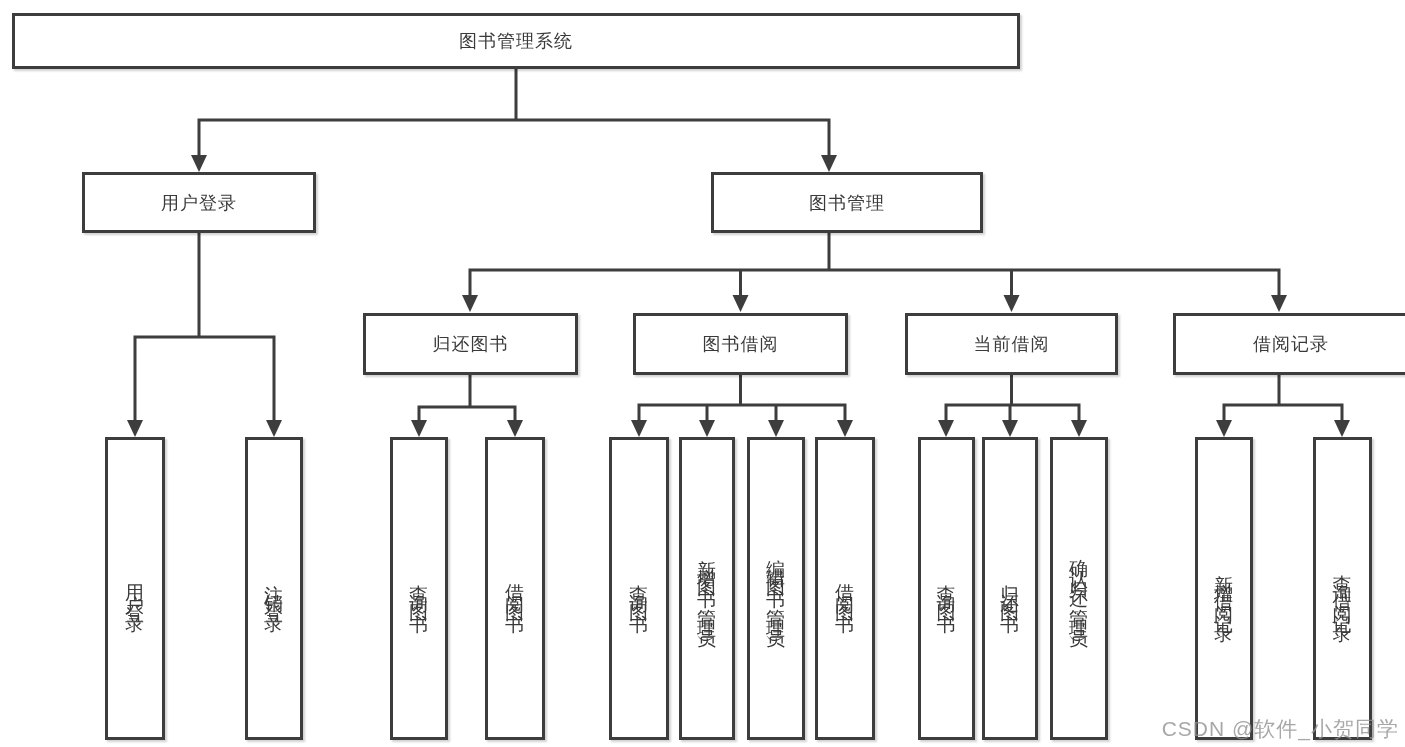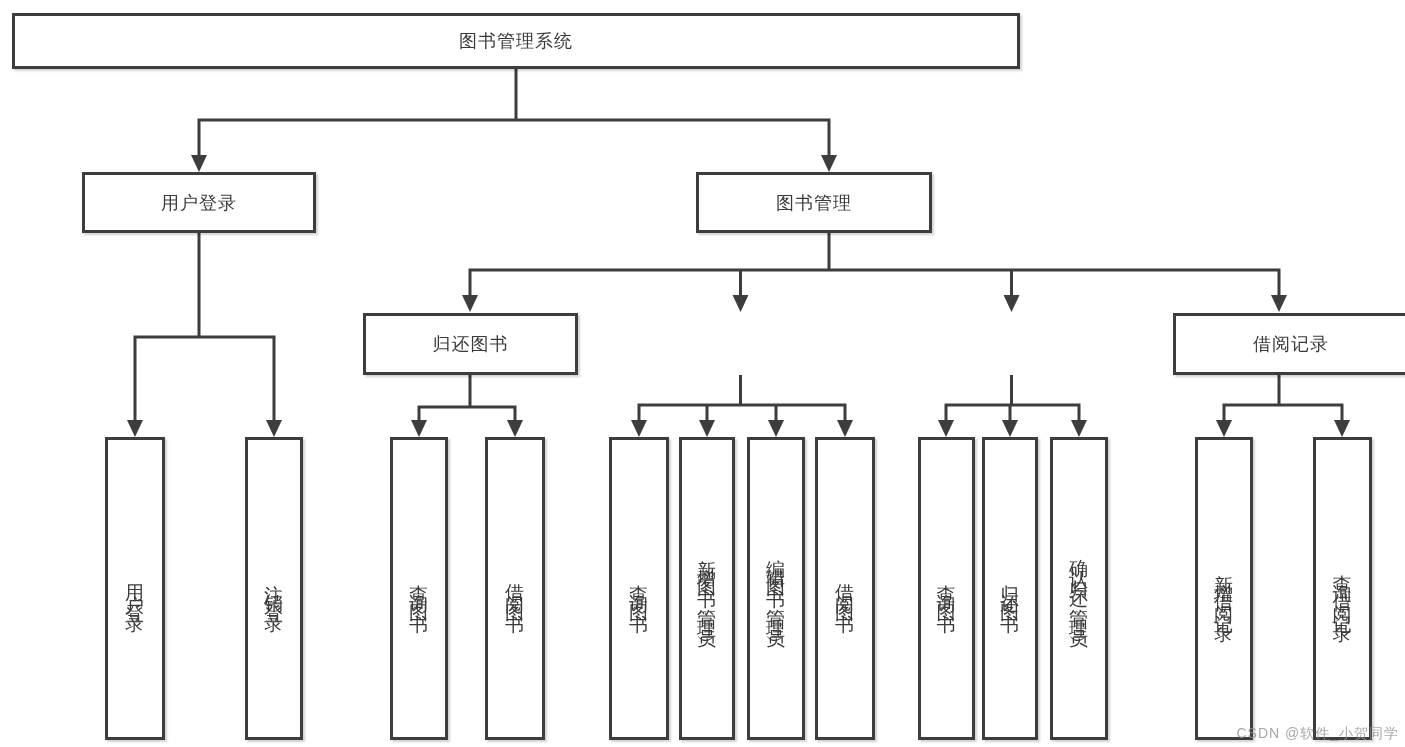--- a/index.html
+++ b/index.html
@@ -28,21 +28,21 @@
   .vbox .vlabel{
     writing-mode:vertical-rl;
     font-size:19px;
     letter-spacing:10px;
     line-height:1;
     white-space:nowrap;
   }
   .watermark{
     position:absolute;
     right:6px;bottom:4px;
-    font-size:14px;
+    font-size:21px;
     color:rgba(145,145,145,0.8);
     letter-spacing:1px;
     white-space:nowrap;
   }
 </style>
 </head>
 <body>
 
 <div class="canvas">
 
@@ -86,26 +86,32 @@
     </g>
   </svg>
 
   <div class="box" style="left:12px;top:13px;width:1008px;height:56px">
     <span class="hlabel">图书管理系统</span>
   </div>
 
   <div class="box" style="left:82px;top:172px;width:234px;height:61px">
     <span class="hlabel">用户登录</span>
   </div>
-  <div class="box" style="left:696px;top:172px;width:236px;height:61px">
+  <div class="box" style="left:711px;top:172px;width:272px;height:61px">
     <span class="hlabel">图书管理</span>
   </div>
 
   <div class="box" style="left:363px;top:313px;width:215px;height:62px">
     <span class="hlabel">归还图书</span>
+  </div>
+  <div class="box" style="left:633px;top:313px;width:215px;height:62px">
+    <span class="hlabel">图书借阅</span>
+  </div>
+  <div class="box" style="left:905px;top:313px;width:213px;height:62px">
+    <span class="hlabel">当前借阅</span>
   </div>
   <div class="box" style="left:1173px;top:313px;width:236px;height:62px">
     <span class="hlabel">借阅记录</span>
   </div>
 
   <div class="box vbox" style="left:105px;top:437px;width:60px;height:303px">
     <span class="vlabel">用户登录</span>
   </div>
   <div class="box vbox" style="left:245px;top:437px;width:58px;height:303px">
     <span class="vlabel">注销登录</span>

